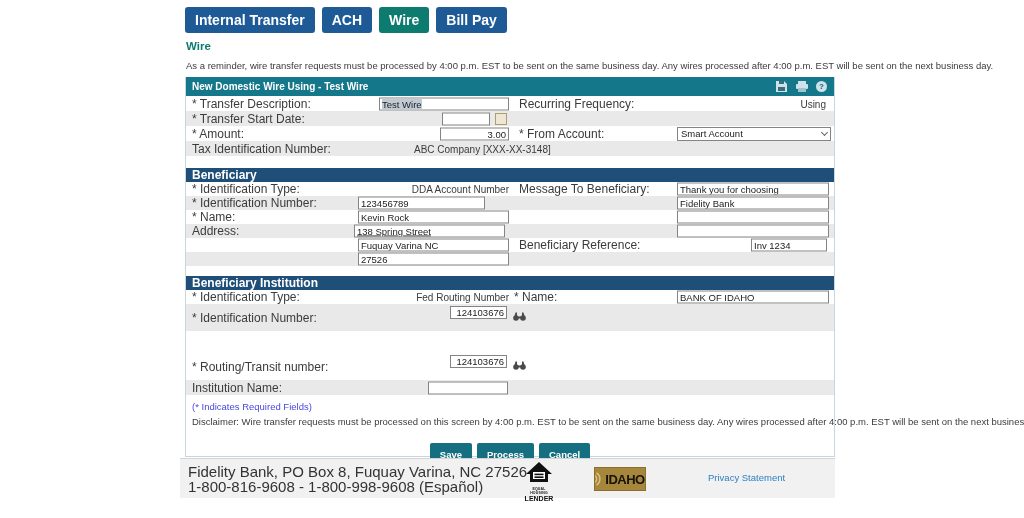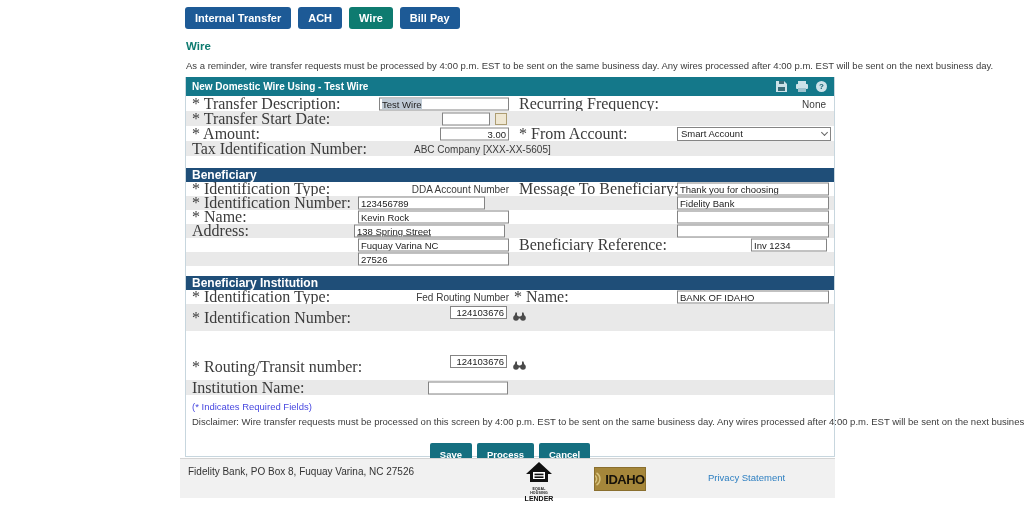--- a/index.html
+++ b/index.html
@@ -2,21 +2,21 @@
 <html><head>
 <meta charset="utf-8">
 <style>
   * { margin:0; padding:0; box-sizing:border-box; }
   html,body { width:1024px; height:518px; background:#ffffff; overflow:hidden;
     font-family:"Liberation Sans", sans-serif; }
   .page { position:relative; width:1024px; height:518px; }
 
   
   .tabs { position:absolute; left:185px; top:7px; display:flex; gap:7px; }
-  .tab { border:none; cursor:pointer; color:#fff; font-weight:700; font-size:11px;
+  .tab { border:none; cursor:pointer; color:#fff; font-weight:700; font-size:14px;
     font-family:inherit; padding:5px 10px; border-radius:3px; background:#1d5a96; }
   .tab.active { background:#0e7b70; }
 
   
   .page-title { position:absolute; left:186px; top:40px; color:#0e7b70;
     font-size:11.5px; font-weight:700; }
   .reminder { position:absolute; left:186px; top:60px; font-size:9.5px; color:#3b3b3b;
     white-space:nowrap; }
 
   
@@ -31,21 +31,21 @@
   .help-circle { width:11px; height:11px; border-radius:50%; background:#cde2e9;
     color:#14606f; font-size:8px; font-weight:700; display:flex; align-items:center;
     justify-content:center; }
 
   
   .row { position:relative; height:15px; background:#fff; }
   .row.h14 { height:14px; }
   .row.alt { background:#e9e9e9; }
   .row.tall { height:27px; }
   .lbl { position:absolute; left:6px; top:50%; transform:translateY(-50%);
-    font-size:16px; color:#3b3b3b; white-space:nowrap;font-family:Liberation Serif, serif; }
+    font-size:12px; color:#3b3b3b; white-space:nowrap; }
   .lbl.r { left:333px; }
   .static-val { position:absolute; font-size:10px; color:#3b3b3b; top:50%;
     transform:translateY(-50%); white-space:nowrap; }
   .fi { position:absolute; height:13px; top:50%; transform:translateY(-50%);
     border:1px solid #848484; background:#fff; font-size:9.5px; padding:0 2px;
     font-family:inherit; color:#222; }
   .fi.top { top:2px; transform:none; }
   .faux-input { position:absolute; height:13px; top:50%; transform:translateY(-50%);
     border:1px solid #848484; background:#fff; font-size:9.5px; padding:0 2px;
     color:#222; line-height:11px; cursor:text; }
@@ -70,21 +70,21 @@
   
   .required-note { margin:6px 0 0 6px; font-size:9.5px; color:#4848e0; }
   .disclaimer { margin:4px 0 0 6px; font-size:9.5px; color:#3b3b3b; white-space:nowrap; }
   .btn-row { display:flex; justify-content:center; gap:5px; margin-top:16px; }
   .btn { border:none; cursor:pointer; background:#156f80; color:#fff; font-size:9.5px;
     font-weight:700; font-family:inherit; padding:6px 10px; border-radius:2px; }
 
   
   .footer { position:absolute; left:180px; top:458px; width:655px; height:40px;
     background:#f1f1f1; border-top:1px solid #d4d4d4; }
-  .footer-text { position:absolute; left:8px; top:5px; font-size:10px; color:#333;
+  .footer-text { position:absolute; left:8px; top:5px; font-size:15px; color:#333;
     line-height:15px; }
   .ehl { position:absolute; left:343px; top:3px; width:32px; text-align:center; }
   .ehl-caption1 { font-size:3.5px; font-weight:700; color:#111; letter-spacing:0.2px; }
   .ehl-caption2 { font-size:7px; font-weight:700; color:#111; }
   .fdic-logo { position:absolute; left:414px; top:8px; width:52px; height:24px;
     background:#a5863a; border:1px solid #8a6f2e; display:flex; align-items:center;
     justify-content:center; gap:2px; }
   .fdic-text { font-size:13px; font-weight:700; color:#17120a; letter-spacing:-0.5px; }
   .privacy-link { position:absolute; left:528px; top:13px; font-size:9.5px;
     color:#2d7fc1; cursor:pointer; text-decoration:none; }
@@ -128,42 +128,42 @@
         </span>
       </span>
     </div>
 
     <div class="row">
       <span class="lbl">* Transfer Description:</span>
       <div class="faux-input" style="left:193px; width:130px;">
         <span class="sel">Test Wire</span>
       </div>
       <span class="lbl r">Recurring Frequency:</span>
-      <span class="static-val" style="right:8px;">None</span>
+      <span class="static-val" style="right:8px;">Using</span>
     </div>
 
     <div class="row alt">
       <span class="lbl">* Transfer Start Date:</span>
       <input class="fi" style="left: 256px; width: 48px;" value="">
       <span class="cal-btn"><span class="cal-top"></span></span>
     </div>
 
     <div class="row">
       <span class="lbl">* Amount:</span>
       <input class="fi" style="left: 254px; width: 69px; text-align: right;" value="3.00">
       <span class="lbl r">* From Account:</span>
       <div class="fsel">
         <span>Smart Account</span>
         <span class="chev"></span>
       </div>
     </div>
 
     <div class="row alt">
       <span class="lbl">Tax Identification Number:</span>
-      <span class="static-val" style="left:228px;">ABC Company [XXX-XX-5605]</span>
+      <span class="static-val" style="left:228px;">ABC Company [XXX-XX-3148]</span>
     </div>
 
     <div class="spacer12"></div>
 
     <div class="section-header">Beneficiary</div>
 
     <div class="row h14">
       <span class="lbl">* Identification Type:</span>
       <span class="static-val" style="left:172px; width:151px; text-align:right;">DDA Account Number</span>
       <span class="lbl r">Message To Beneficiary:</span>
@@ -251,20 +251,21 @@
     <div class="btn-row">
       <button class="btn">Save</button>
       <button class="btn">Process</button>
       <button class="btn">Cancel</button>
     </div>
   </div>
 
   <div class="footer">
     <div class="footer-text">
       <div>Fidelity Bank, PO Box 8, Fuquay Varina, NC 27526</div>
+      <div>1-800-816-9608 - 1-800-998-9608 (Español)</div>
     </div>
 
     <div class="ehl">
       <svg width="26" height="21" viewBox="0 0 26 21">
         <polygon points="13,0 26,12 22,12 22,20 4,20 4,12 0,12" fill="#111"></polygon>
         <rect x="7" y="10" width="12" height="7" fill="#fff"></rect>
         <rect x="8.5" y="11.6" width="9" height="1.6" fill="#111"></rect>
         <rect x="8.5" y="14.4" width="9" height="1.6" fill="#111"></rect>
       </svg>
       <div class="ehl-caption1">EQUAL HOUSING</div>

